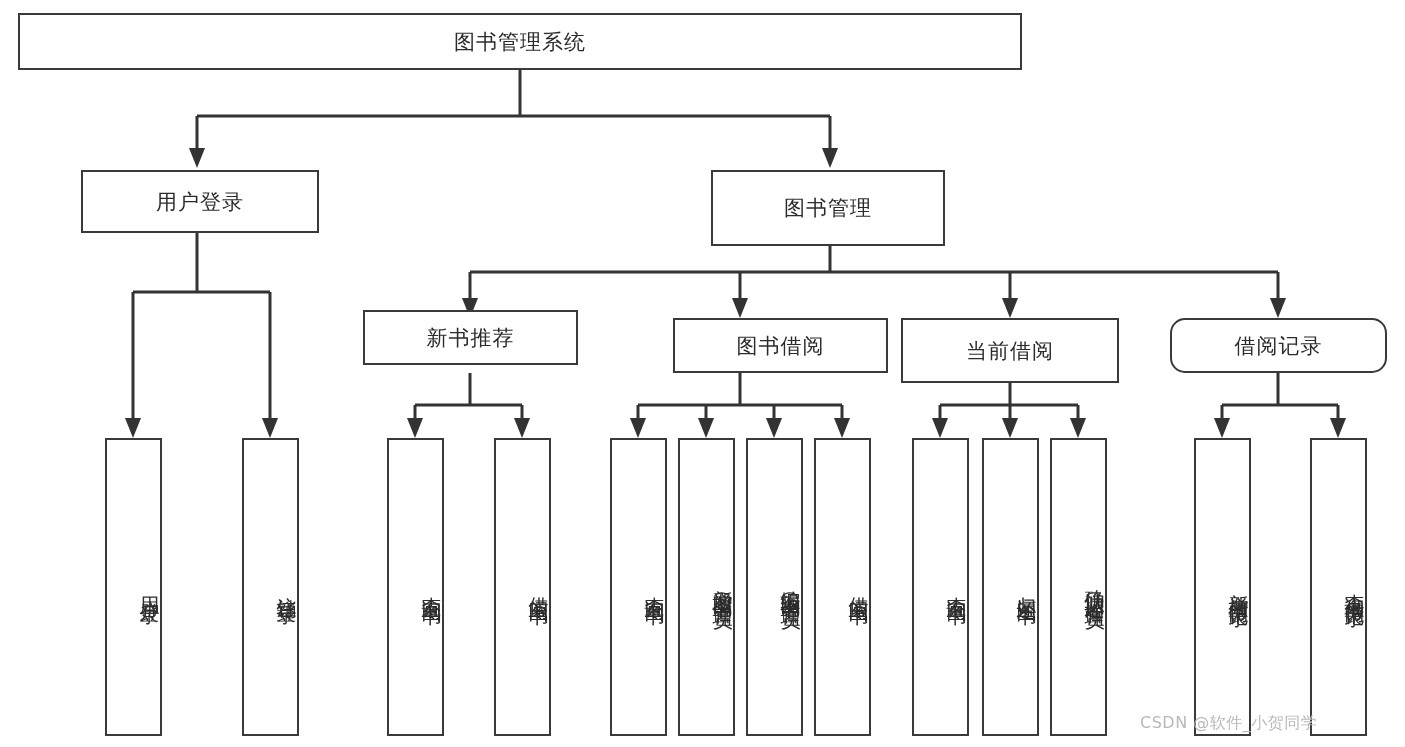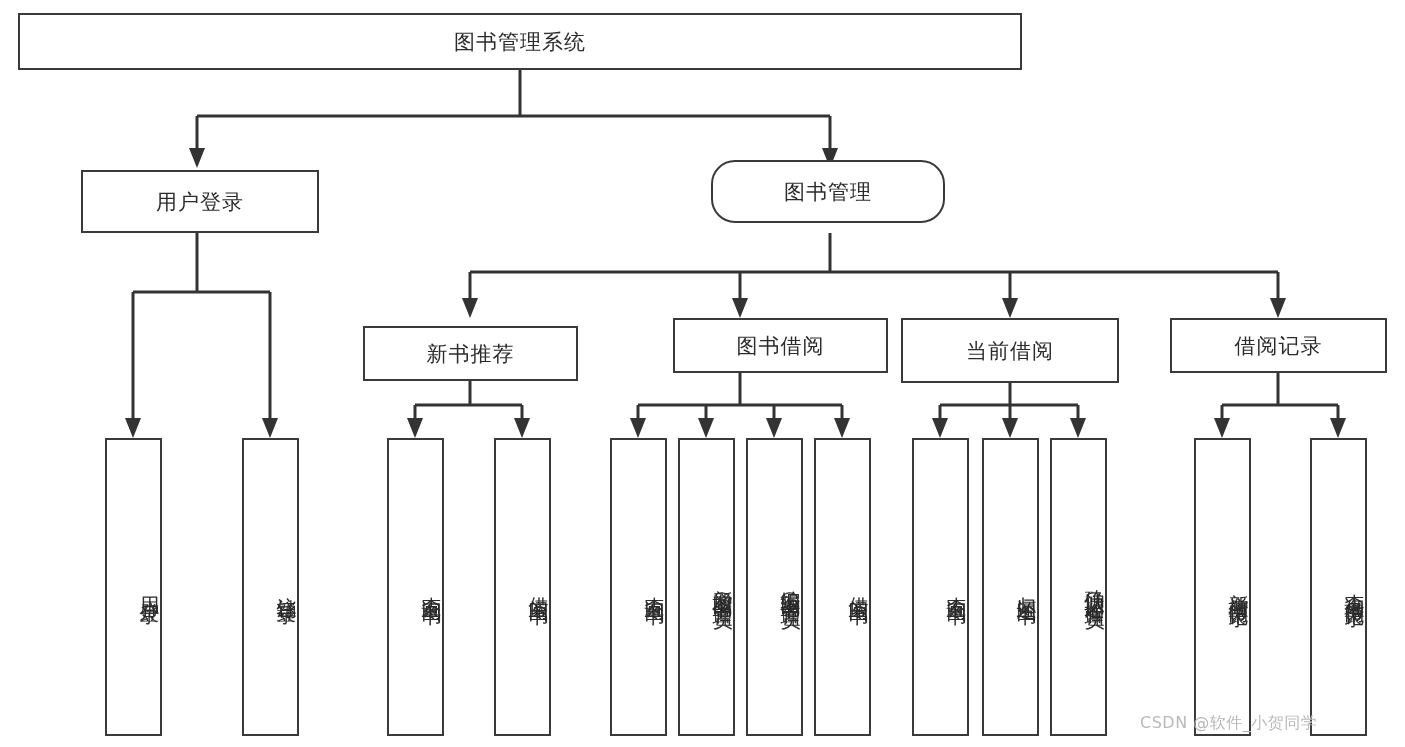--- a/index.html
+++ b/index.html
@@ -117,34 +117,34 @@
     <polygon points="1330,418 1346,418 1338,438"></polygon>
   </svg>
 
   <div class="node h" style="left:18px;top:13px;width:1004px;height:57px;">
     <span>图书管理系统</span>
   </div>
 
   <div class="node h" style="left:81px;top:170px;width:238px;height:63px;">
     <span>用户登录</span>
   </div>
-  <div class="node h" style="left:711px;top:160px;width:234px;height:63px;border-radius:24px;">
+  <div class="node h" style="left:711px;top:170px;width:234px;height:76px;">
     <span>图书管理</span>
   </div>
 
-  <div class="node h" style="left:363px;top:326px;width:215px;height:55px;text-align:right;">
+  <div class="node h" style="left:363px;top:310px;width:215px;height:55px;text-align:right;">
     <span>新书推荐</span>
   </div>
   <div class="node h" style="left:633px;top:318px;width:215px;height:55px;margin-left:40px;">
     <span>图书借阅</span>
   </div>
   <div class="node h" style="left:901px;top:318px;width:218px;height:65px;">
     <span>当前借阅</span>
   </div>
-  <div class="node h" style="left:1170px;top:318px;width:217px;height:55px;">
+  <div class="node h" style="left:1170px;top:318px;width:217px;height:55px;border-radius:15px;">
     <span>借阅记录</span>
   </div>
 
   <div class="node v" style="left:105px;top:438px;width:57px;height:298px;">
     <span class="vtext">用户登录</span>
   </div>
   <div class="node v" style="left:242px;top:438px;width:57px;height:298px;">
     <span class="vtext">注销登录</span>
   </div>
 

